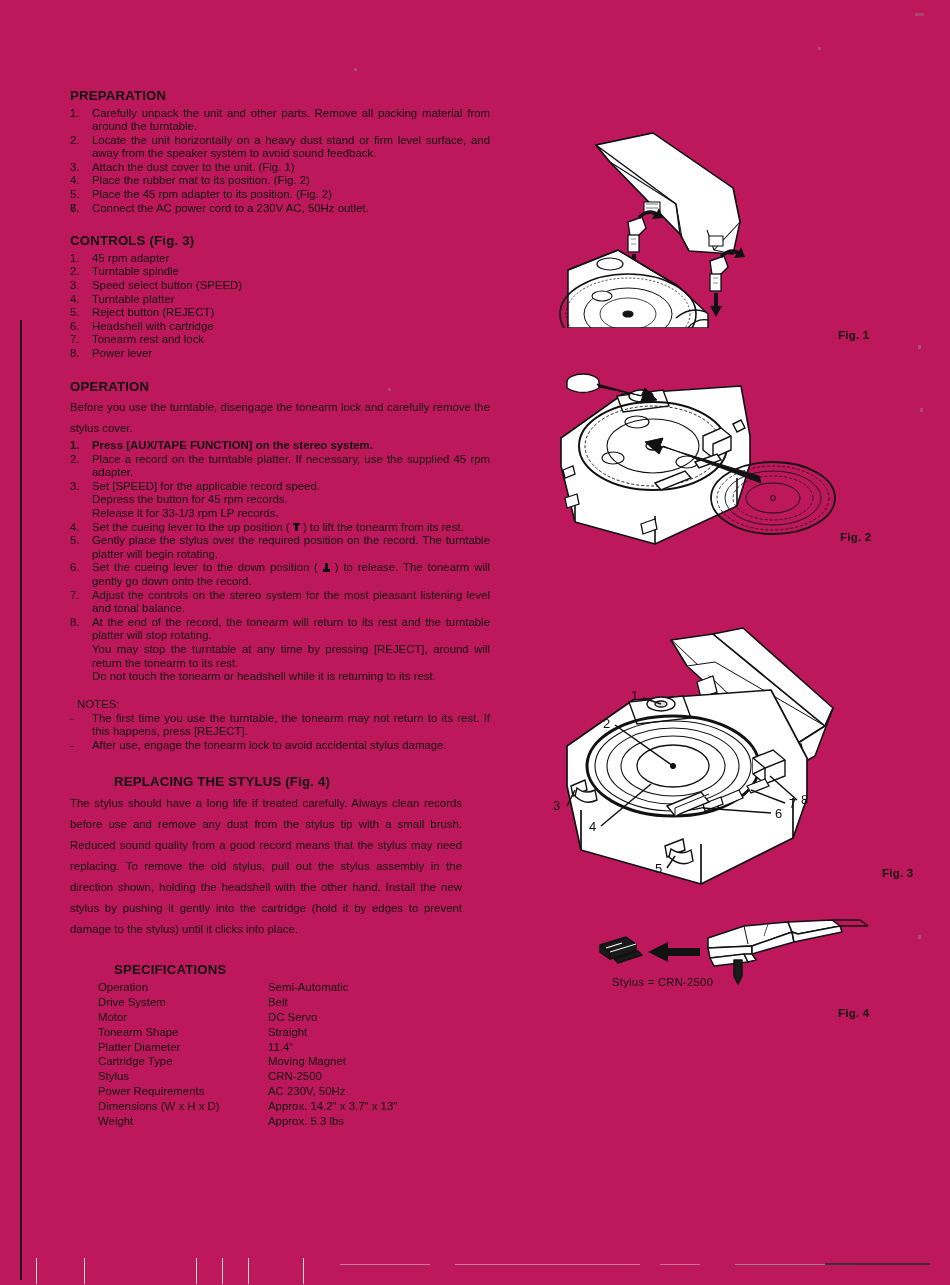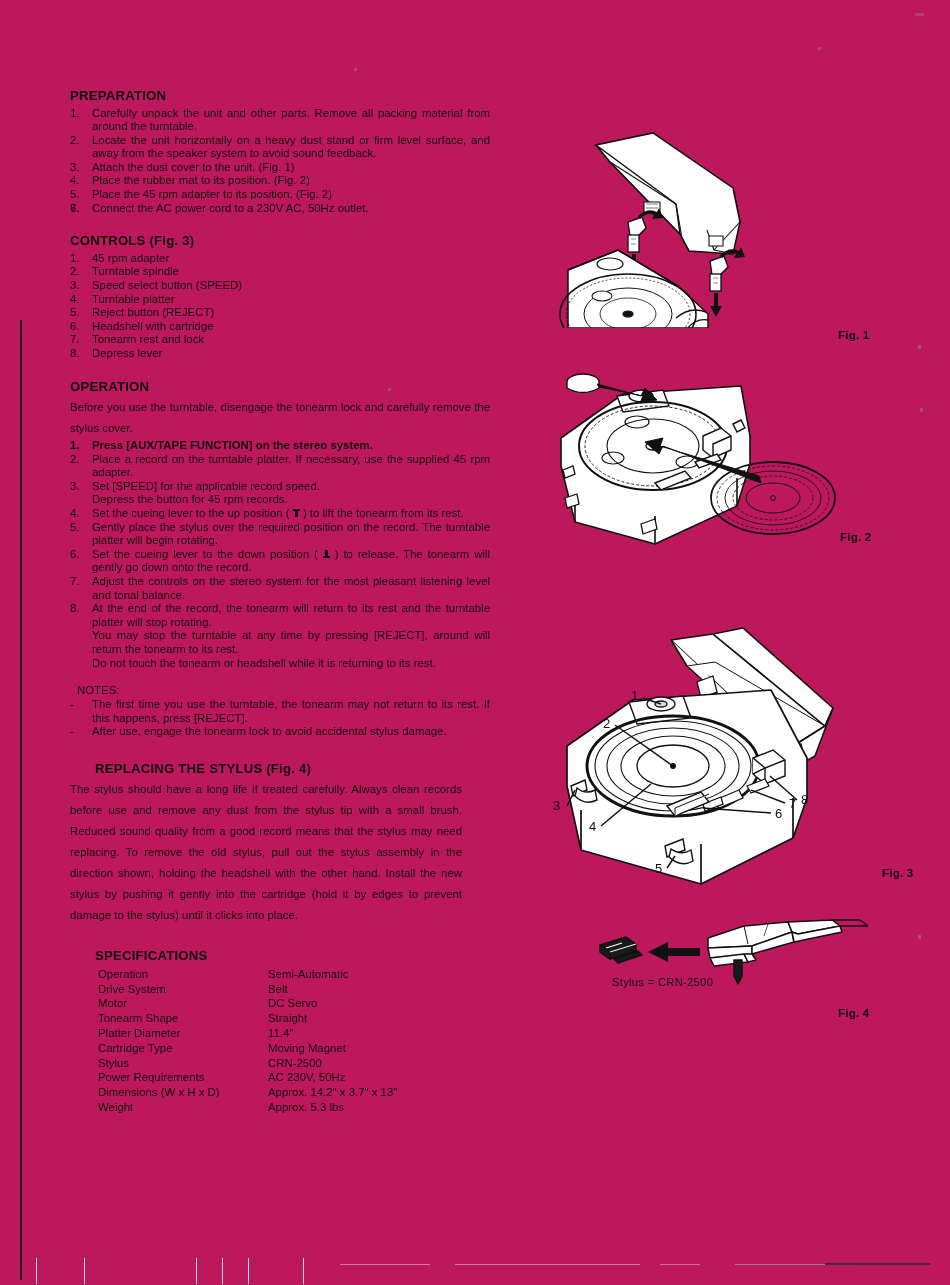--- a/index.html
+++ b/index.html
@@ -45,21 +45,21 @@
     width: 420px;
   }
 
   h2.sec {
     font-size: 13.2px;
     font-weight: bold;
     letter-spacing: .2px;
     margin: 0 0 2px 0;
     line-height: 1.25;
   }
-  h2.sec.indent { margin-left: 25px; }
+  h2.sec.indent { margin-left: 44px; }
 
   .gap-sm { height: 13px; }
   .gap-md { height: 18px; }
   .gap-lg { height: 22px; }
 
   ol.num, ul.dash {
     list-style: none;
     margin: 0;
     padding: 0;
   }
@@ -253,41 +253,42 @@
       <li class="item">
         <span class="marker">6.</span>
         <span>Headshell with cartridge</span>
       </li>
       <li class="item">
         <span class="marker">7.</span>
         <span>Tonearm rest and lock</span>
       </li>
       <li class="item">
         <span class="marker">8.</span>
-        <span>Depress lever</span>
+        <span>Power lever</span>
       </li>
     </ol>
 
     <div class="gap-md"></div>
 
     <h2 class="sec">OPERATION</h2>
     <p class="para">Before you use the turntable, disengage the tonearm lock and carefully remove the stylus cover.</p>
     <ol class="num">
       <li class="item bold">
         <span class="marker">1.</span>
         <span>Press [AUX/TAPE FUNCTION] on the stereo system.</span>
       </li>
       <li class="item">
         <span class="marker">2.</span>
         <span>Place a record on the turntable platter. If necessary, use the supplied 45 rpm adapter.</span>
       </li>
       <li class="item">
         <span class="marker">3.</span>
         <span>Set [SPEED] for the applicable record speed.</span>
         <span class="sub">Depress the button for 45 rpm records.</span>
+        <span class="sub">Release it for 33-1/3 rpm LP records.</span>
       </li>
       <li class="item">
         <span class="marker">4.</span>
         <span>Set the cueing lever to the up position ( </span><span class="glyph-up"></span><span> ) to lift the tonearm from its rest.</span>
       </li>
       <li class="item">
         <span class="marker">5.</span>
         <span>Gently place the stylus over the required position on the record. The turntable platter will begin rotating.</span>
       </li>
       <li class="item">

